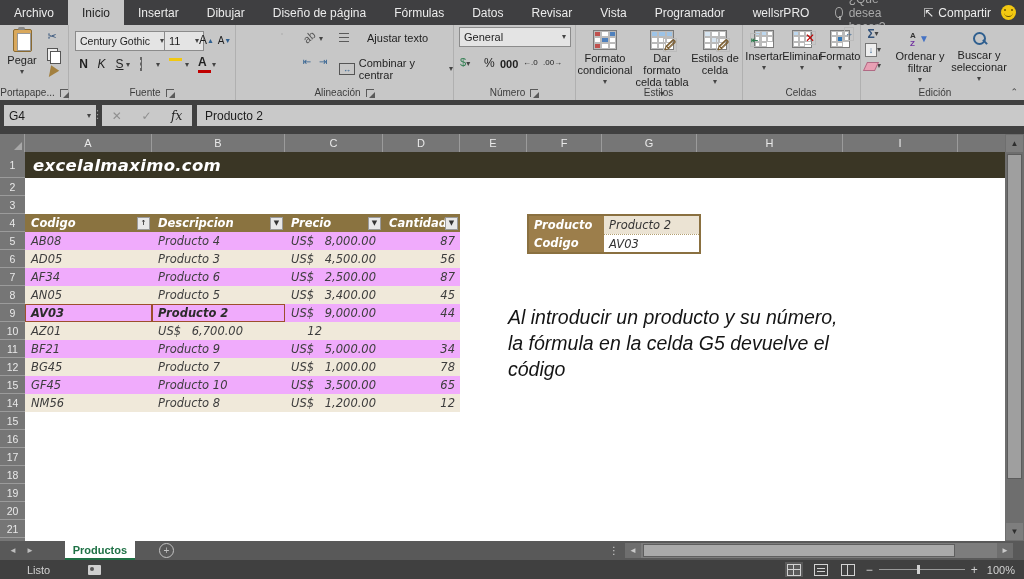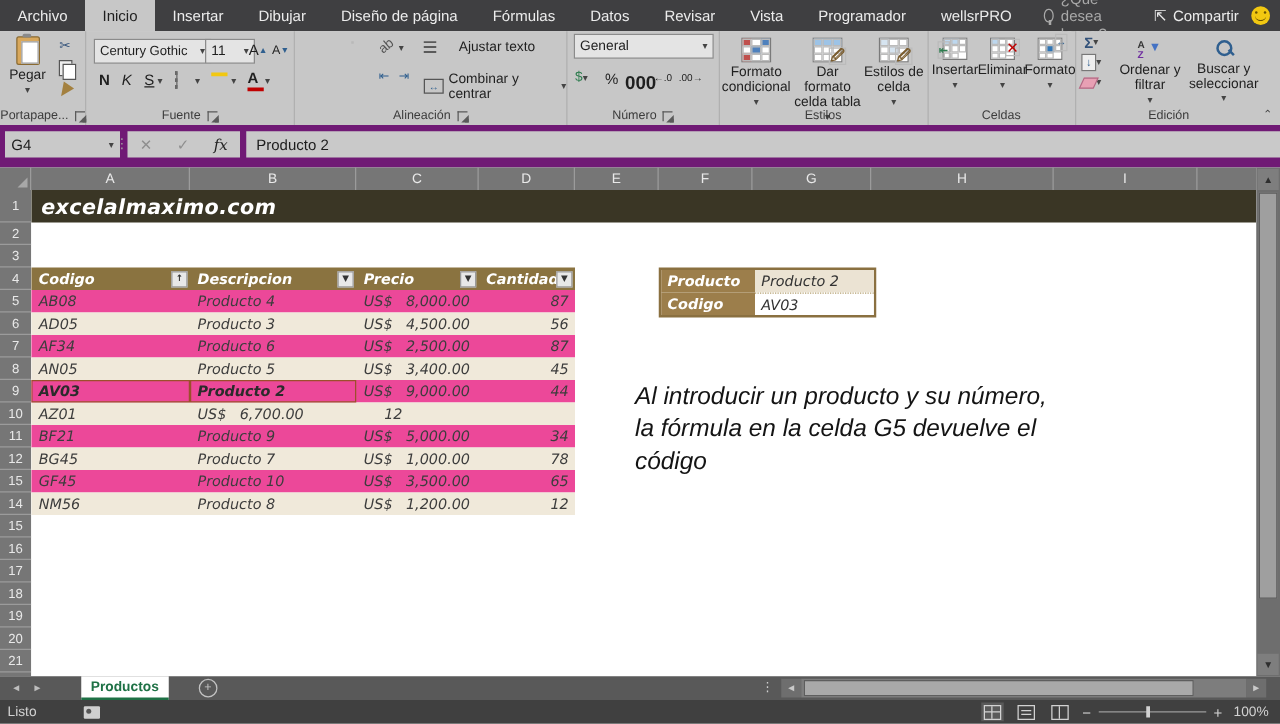--- a/index.html
+++ b/index.html
@@ -55,21 +55,21 @@
   .gridic{display:grid;grid-template-columns:1fr 1fr 1fr;grid-template-rows:1fr 1fr 1fr;width:22px;height:18px;border:1px solid #7a7a7a;background:#fff;}
   .gridic span{border:0.5px solid #bbb;}
   .rel{position:relative;}
   .ovl{position:absolute;font-weight:bold;}
   .ic-mag{width:9px;height:9px;border:2px solid #2f5f8f;border-radius:50%;position:relative;margin:2px;}
   .ic-mag::after{content:"";position:absolute;left:7px;top:7px;width:6px;height:2px;background:#2f5f8f;transform:rotate(45deg);}
   .ic-eraser{width:12px;height:7px;background:#e8a0b4;transform:skewX(-25deg);border:1px solid #b06a84;}
   .ic-filldown{width:12px;height:12px;border:1px solid #777;color:#2f5f8f;font-size:9px;display:flex;align-items:center;justify-content:center;background:#eee;}
   .collapse{position:absolute;right:6px;bottom:3px;font-size:9px;color:#444;}
   
-  .fbar{position:absolute;left:0;top:100px;width:1024px;height:34px;background:#701a75;}
+  .fbar{position:absolute;left:0;top:100px;width:1024px;height:34px;background:#404040;}
   .namebox{position:absolute;left:4px;top:5px;width:82px;height:21px;background:#c9c9c9;display:flex;
            align-items:center;justify-content:space-between;padding:0 5px;font-size:12px;color:#1c1c1c;}
   .fdots{position:absolute;left:92px;top:8px;color:#9e9e9e;font-size:11px;letter-spacing:0;}
   .fxbox{position:absolute;left:102px;top:5px;width:90px;height:21px;background:#c9c9c9;display:flex;
          align-items:center;justify-content:space-around;font-size:12px;}
   .fxbox .x{color:#8f8f8f;}.fxbox .ck{color:#8f8f8f;}.fxbox .fx{color:#222;font-style:italic;font-family:"DejaVu Serif",serif;font-size:12px;}
   .ffield{position:absolute;left:197px;top:5px;width:823px;height:21px;background:#c9c9c9;display:flex;
           align-items:center;padding:0 8px;font-size:12px;color:#1c1c1c;}
   
   .colheads{position:absolute;left:0;top:134px;width:1005px;height:18px;background:#767676;display:flex;}
@@ -85,21 +85,21 @@
   .rh.cut{flex:0 0 3px;overflow:hidden;border-bottom:none;}
   .canvas{position:absolute;left:25px;top:152px;width:980px;height:389px;background:#fff;overflow:hidden;font-style:italic;}
   
   .banner{position:absolute;left:0;top:0;width:980px;height:26px;background:#3a3625;color:#fff;
           font-family:"DejaVu Sans",sans-serif;font-weight:bold;font-size:16.5px;display:flex;align-items:center;
           padding-left:8px;box-sizing:border-box;letter-spacing:0.3px;}
   
   .xtable{position:absolute;left:0;top:62px;width:435px;font-family:"DejaVu Sans",sans-serif;}
   .trow{display:flex;height:18px;line-height:18px;font-size:11.5px;color:#3d3d3d;}
   .thead{background:#8a7340;color:#fff;font-weight:bold;}
-  .trow.odd{background:#ec4899;}
+  .trow.odd{background:#f0abfc;}
   .trow.even{background:#f0e9da;}
   .tc{box-sizing:border-box;padding-left:6px;overflow:hidden;white-space:nowrap;}
   .tc1{width:127px;}.tc2{width:133px;}.tc3{width:98px;display:flex;}.tc4{width:77px;text-align:right;padding-right:5px;position:relative;}
   .tc3 .cur{flex:0 0 auto;}.tc3 .amt{flex:1;text-align:right;padding-right:7px;}
   .hcell{position:relative;}
   .filt{position:absolute;right:2px;top:2.5px;width:13px;height:13px;background:#e8e8e8;border:1px solid #9a9a9a;
         box-sizing:border-box;display:flex;align-items:center;justify-content:center;font-size:7px;color:#333;line-height:1;}
   .hl .tc1,.hl .tc2{font-weight:bold;color:#2b2b2b;outline:1.5px solid #9c4f2c;outline-offset:-1.5px;}
   
   .lookup{position:absolute;left:502px;top:62px;width:170px;border:2px solid #8a7040;box-sizing:content-box;
@@ -124,21 +124,21 @@
   .addsheet{width:13px;height:13px;border:1px solid #c3c3c3;border-radius:50%;display:flex;align-items:center;
             justify-content:center;font-size:10px;color:#c3c3c3;margin-left:24px;line-height:1;}
   .hdots{margin-left:auto;color:#cfcfcf;font-size:10px;padding-right:6px;}
   .hs-arr{width:16px;height:15px;background:#6e6e6e;display:flex;align-items:center;justify-content:center;
           font-size:8px;color:#c9c9c9;}
   .hs-track{width:356px;height:15px;background:#7d7d7d;position:relative;}
   .hs-thumb{position:absolute;left:2px;top:1px;width:312px;height:13px;background:#a9a9a9;border:1px solid #5e5e5e;box-sizing:border-box;}
   
   .statusbar{position:absolute;left:0;top:560px;width:1024px;height:19px;background:#404040;display:flex;
              align-items:center;color:#d2d2d2;font-size:11px;}
-  .status-l{padding-left:6px;}
+  .status-l{padding-left:27px;}
   .macroic{width:13px;height:10px;background:#cfcfcf;border-radius:1px;margin-left:38px;position:relative;}
   .macroic::after{content:"";position:absolute;left:2px;top:2px;width:4px;height:4px;background:#555;border-radius:50%;}
   .sb-right{margin-left:auto;display:flex;align-items:center;gap:9px;padding-right:9px;}
   .view{width:18px;height:15px;display:flex;align-items:center;justify-content:center;}
   .view.active{background:#5a5a5a;}
   .v-ic{width:12px;height:10px;border:1px solid #d2d2d2;}
   .v-grid{background:linear-gradient(#d2d2d2,#d2d2d2) center/100% 1px no-repeat,linear-gradient(#d2d2d2,#d2d2d2) center/1px 100% no-repeat;}
   .v-page{background:linear-gradient(#d2d2d2,#d2d2d2) 50% 3px/8px 1px no-repeat,linear-gradient(#d2d2d2,#d2d2d2) 50% 6px/8px 1px no-repeat;}
   .v-break{background:linear-gradient(#d2d2d2,#d2d2d2) 50% 50%/1px 100% no-repeat;}
   .zoomslider{display:flex;align-items:center;gap:6px;}
@@ -254,21 +254,21 @@
         </div>
     </div>
 
     <div class="grp" style="left:453px;width:122px">
       <div class="selbox" style="position:absolute;left:6px;top:2px;width:102px">
         <span>General</span>
           <span class="dd">▾</span>
       </div>
       <span style="position:absolute;left:7px;top:31px;font-size:11px;color:#2e7d4f">$<span class="dd">▾</span></span>
       <span style="position:absolute;left:31px;top:31px;font-size:12px">%</span>
-      <span style="position:absolute;left:47px;top:33px;font-size:15px;font-weight:bold">000</span>
+      <span style="position:absolute;left:47px;top:33px;font-size:11px;font-weight:bold">000</span>
       <span style="position:absolute;left:70px;top:33px;font-size:8px">←.0</span>
       <span style="position:absolute;left:90px;top:33px;font-size:8px">.00→</span>
       <div class="grp-l">
           <span>Número</span>
           <span class="dlaunch"></span>
         </div>
     </div>
 
     <div class="grp" style="left:575px;width:167px">
       <div class="bigbtn" style="left:2px;top:5px;width:56px">

